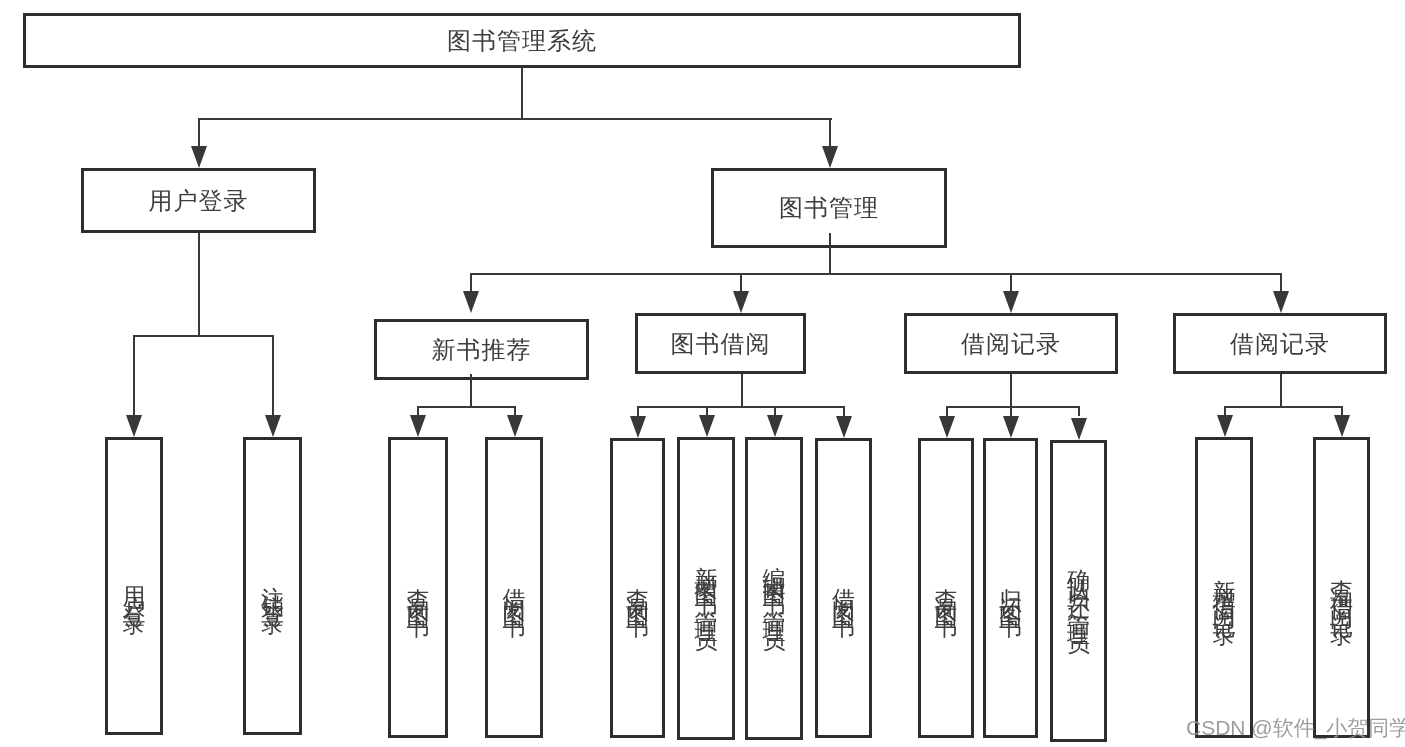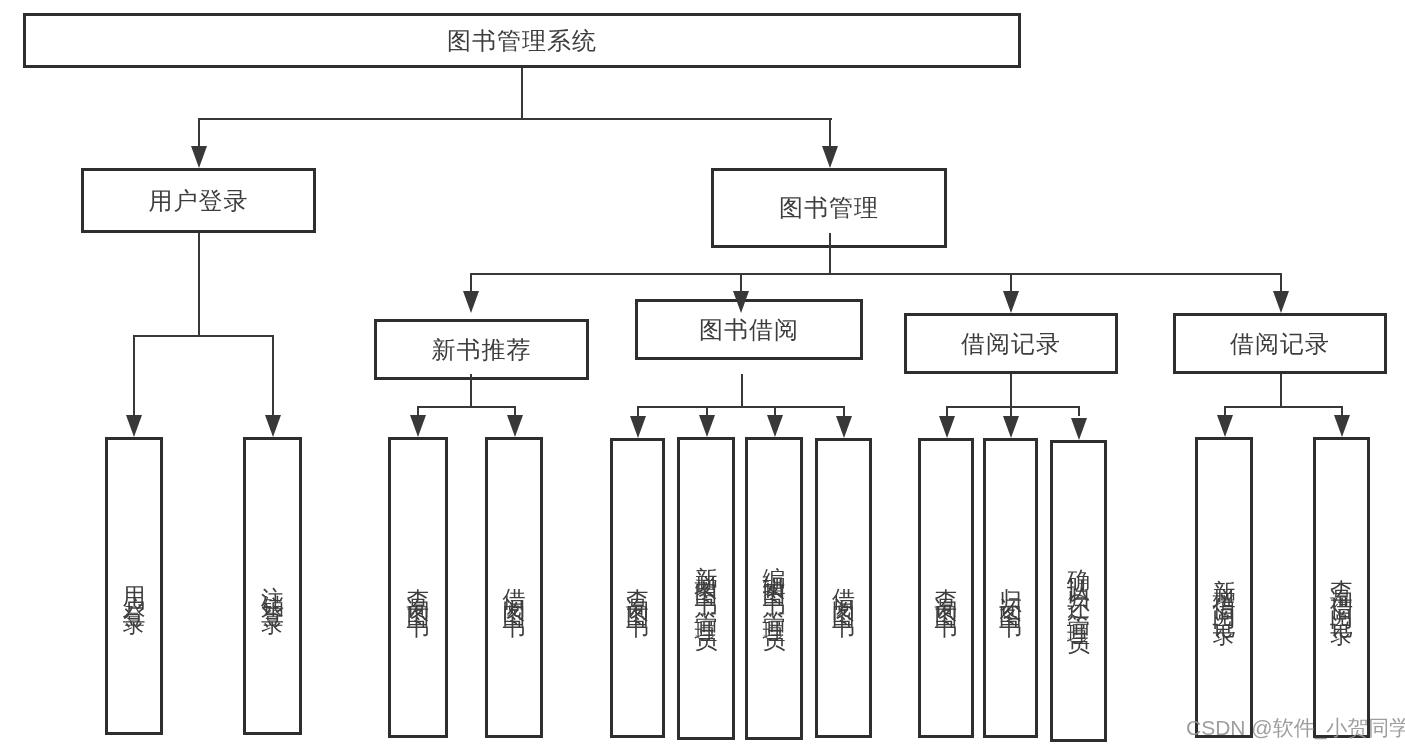--- a/index.html
+++ b/index.html
@@ -40,21 +40,21 @@
     </div>
     <div class="node h" style="left: 81px; top: 168px; width: 235px; height: 65px;">
       <span class="lbl">用户登录</span>
     </div>
     <div class="node h" style="left: 711px; top: 168px; width: 236px; height: 80px; font-family: Liberation Mono, monospace;">
       <span class="lbl">图书管理</span>
     </div>
     <div class="node h" style="left: 374px; top: 313px; width: 215px; height: 61px; margin-top: 6px;">
       <span class="lbl">新书推荐</span>
     </div>
-    <div class="node h" style="left: 635px; top: 299px; width: 228px; height: 61px; text-align: center;">
+    <div class="node h" style="left: 635px; top: 313px; width: 171px; height: 61px; text-align: center;">
       <span class="lbl">图书借阅</span>
     </div>
     <div class="node h" style="left: 904px; top: 313px; width: 214px; height: 61px;">
       <span class="lbl">借阅记录</span>
     </div>
     <div class="node h" style="left: 1173px; top: 313px; width: 214px; height: 61px;">
       <span class="lbl">借阅记录</span>
     </div>
     <div class="node v" style="left: 105px; top: 437px; width: 58px; height: 298px;">
       <span class="lbl">用户登录</span>

